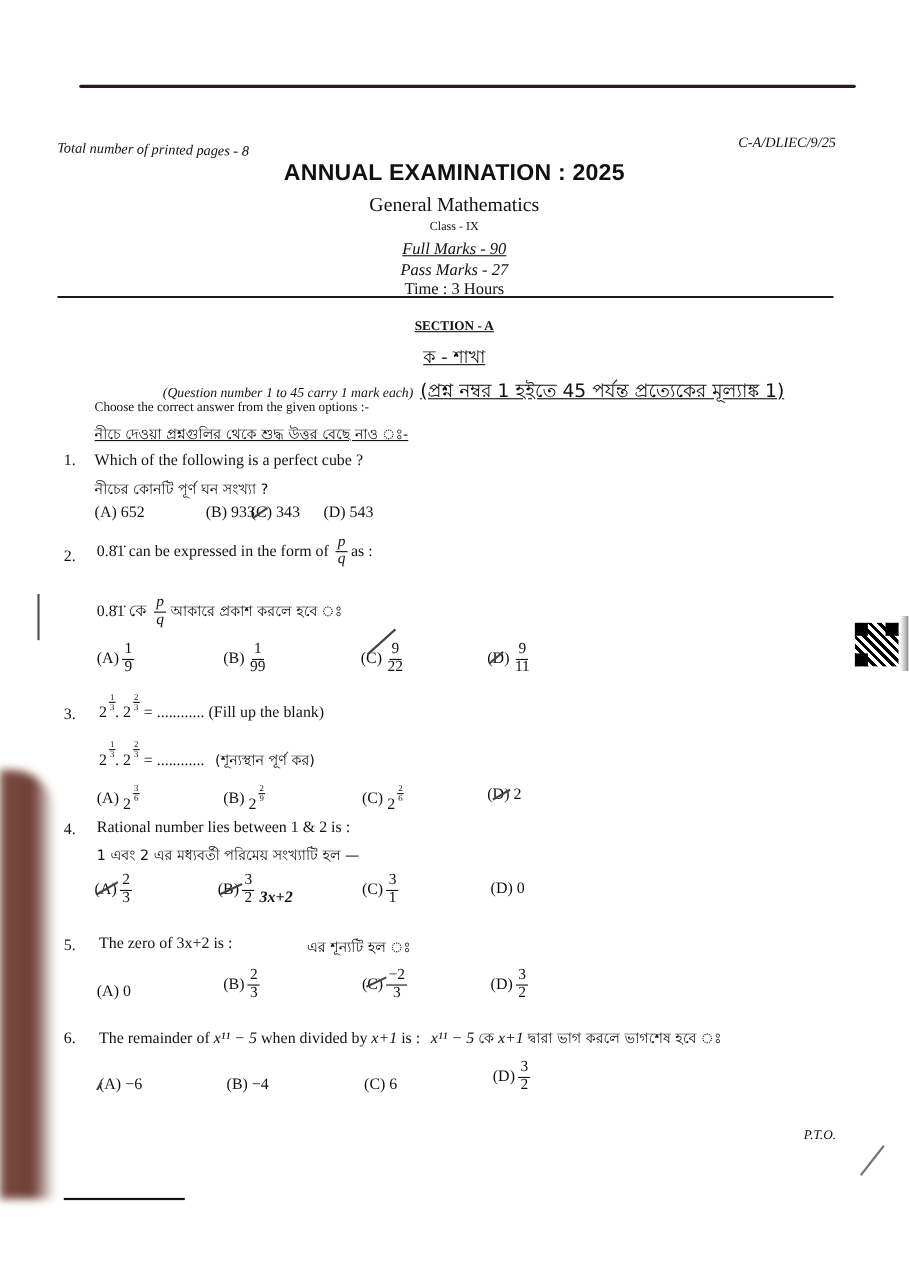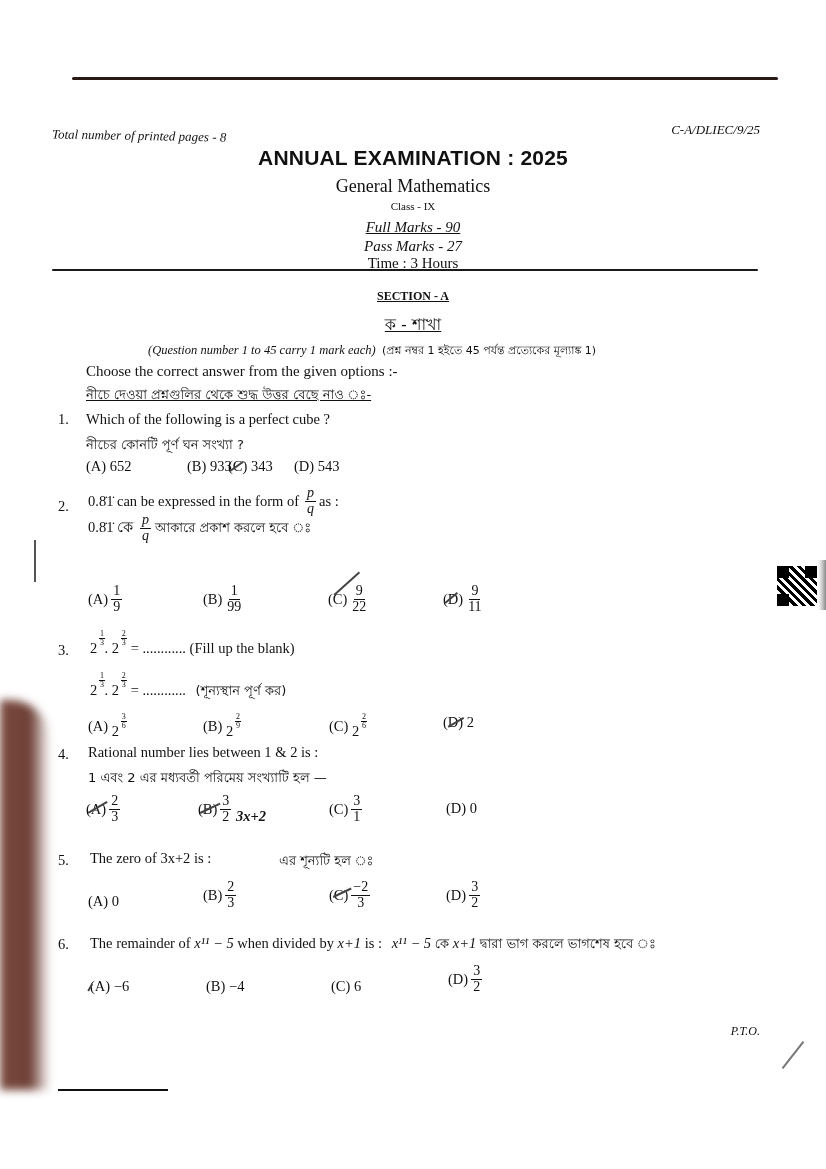--- a/index.html
+++ b/index.html
@@ -47,22 +47,22 @@
   .full span { text-decoration:underline; }
   .pass   { top:238px; font-size:15px; font-style:italic; }
   .time   { top:255px; font-size:15px; }
   .section { top:289px; font-size:12px; font-weight:bold; }
   .section span { text-decoration:underline; }
   .bn-section { top:312px; font-size:16px; font-family:"DejaVu Sans", sans-serif; }
   .bn-section span { text-decoration:underline; }
   .marks-note {
     left:148px; top:342px; font-size:12.5px; font-style:italic;
   }
-  .marks-note .bn { font-style:normal; font-family:"DejaVu Sans", sans-serif; font-size:11px; }
-  .instr { left:86px; top:363px; font-size:15px; }
+  .marks-note .bn { font-style:normal; font-family:"DejaVu Sans", sans-serif; font-size:17px;text-decoration:underline; }
+  .instr { left:86px; top:363px; font-size:12px; }
   .instr-bn { left:86px; top:385px; font-size:13px; font-family:"DejaVu Sans", sans-serif;text-decoration:underline; }
 
   .qnum { font-size:14.5px; }
   .qtext { font-size:14.5px; }
   .bn { font-family:"DejaVu Sans", sans-serif; font-size:13px; }
   .opt { font-size:14.5px; position:absolute; white-space:nowrap; }
   .frac {
     display:inline-flex; flex-direction:column; align-items:center;
     vertical-align:middle; font-size:14px; line-height:1.05; margin-left:3px;
   }
@@ -134,21 +134,21 @@
 <div>
   <span class="abs qnum" style="left:58px;top:498px;">2.</span>
   <span class="abs qtext" style="left:88px;top:486px;display:flex;align-items:center;gap:3px;">
     <span>0.8̇1̇ can be expressed in the form of</span>
     <span class="frac it">
         <span class="num">p</span>
         <span class="den">q</span>
       </span>
     <span>as :</span>
   </span>
-  <span class="abs" style="left:88px;top:513px;display:flex;align-items:center;gap:4px;font-size:14.5px;">
+  <span class="abs" style="left:88px;top:541px;display:flex;align-items:center;gap:4px;font-size:14.5px;">
     <span>0.8̇1̇ কে</span>
     <span class="frac it">
         <span class="num">p</span>
         <span class="den">q</span>
       </span>
     <span class="bn">আকারে প্রকাশ করলে হবে ঃ</span>
   </span>
   <span class="opt" style="left:88px;top:584px;display:flex;align-items:center;">
       <span>(A)</span>
       <span class="frac">

